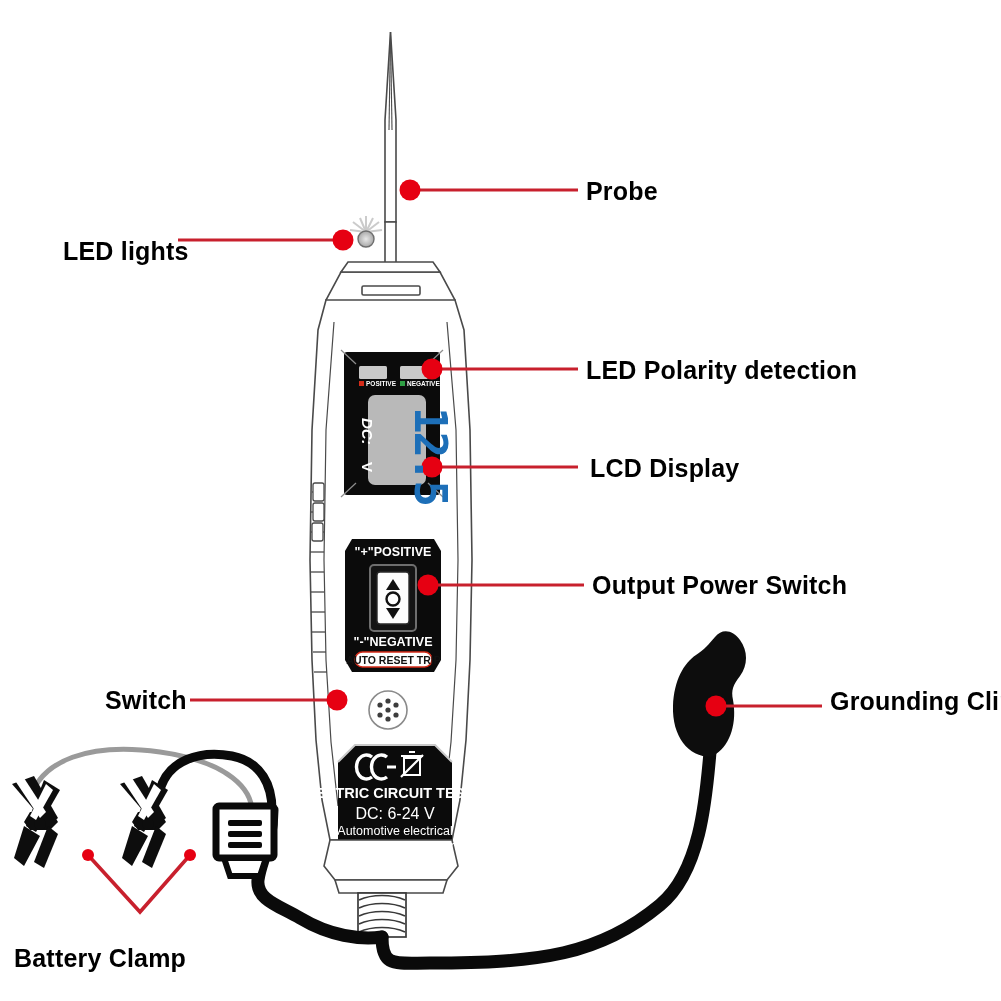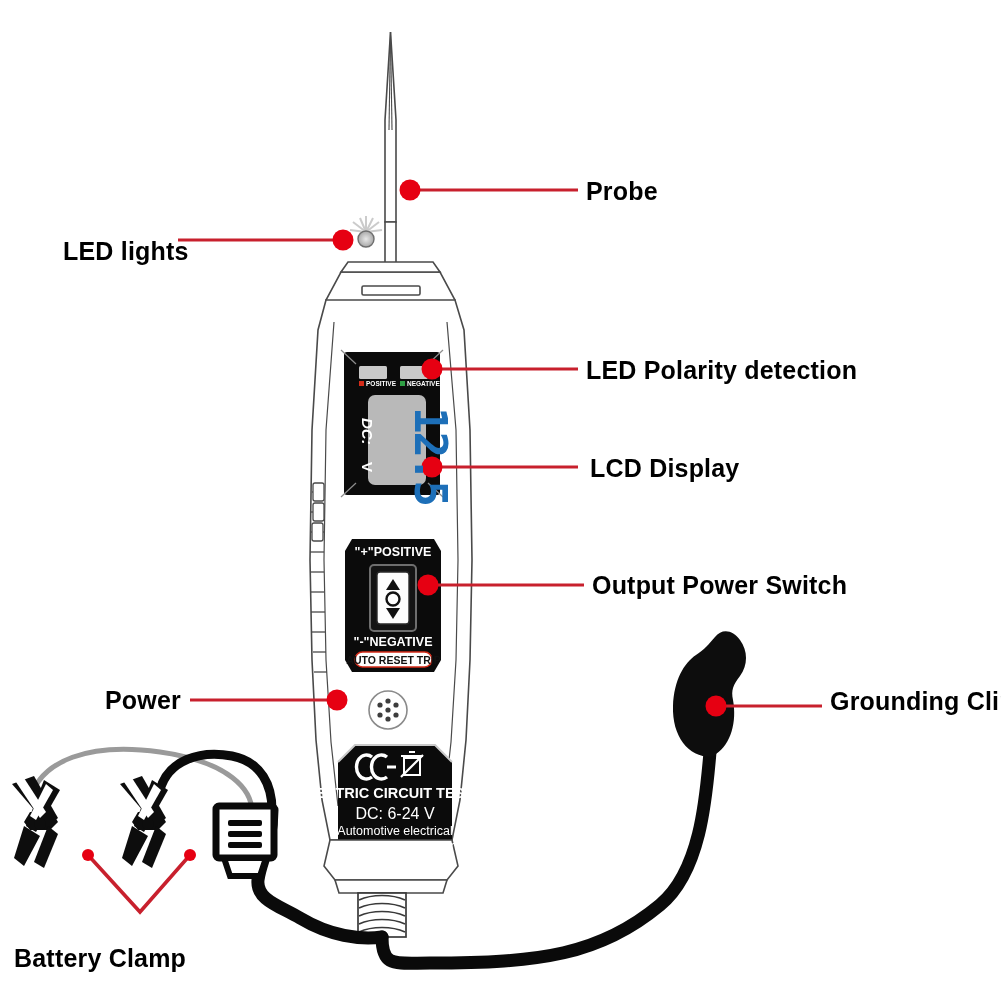--- a/index.html
+++ b/index.html
@@ -297,17 +297,17 @@
     <text x="395" y="835" text-anchor="middle" font-family="Liberation Sans, sans-serif" font-size="12.5" fill="#ffffff">Automotive electrical</text>
     <text x="395" y="850" text-anchor="middle" font-family="Liberation Sans, sans-serif" font-size="12.5" fill="#ffffff">system drive detector</text>
     <text x="395" y="875" text-anchor="middle" font-family="Liberation Sans, sans-serif" font-size="21" font-weight="bold" fill="#ffffff">CNBJ-823</text>
   </svg>
 
   <div class="callout-label lbl-probe">Probe</div>
   <div class="callout-label lbl-led">LED lights</div>
   <div class="callout-label lbl-polarity">LED Polarity detection</div>
   <div class="callout-label lbl-lcd">LCD Display</div>
   <div class="callout-label lbl-switch">Output Power Switch</div>
-  <div class="callout-label lbl-buzzer">Power</div>
+  <div class="callout-label lbl-buzzer">Switch</div>
   <div class="callout-label lbl-ground">Grounding Clips</div>
   <div class="callout-label lbl-clamp">Battery Clamp</div>
 
 </div>
 
 </body></html>

